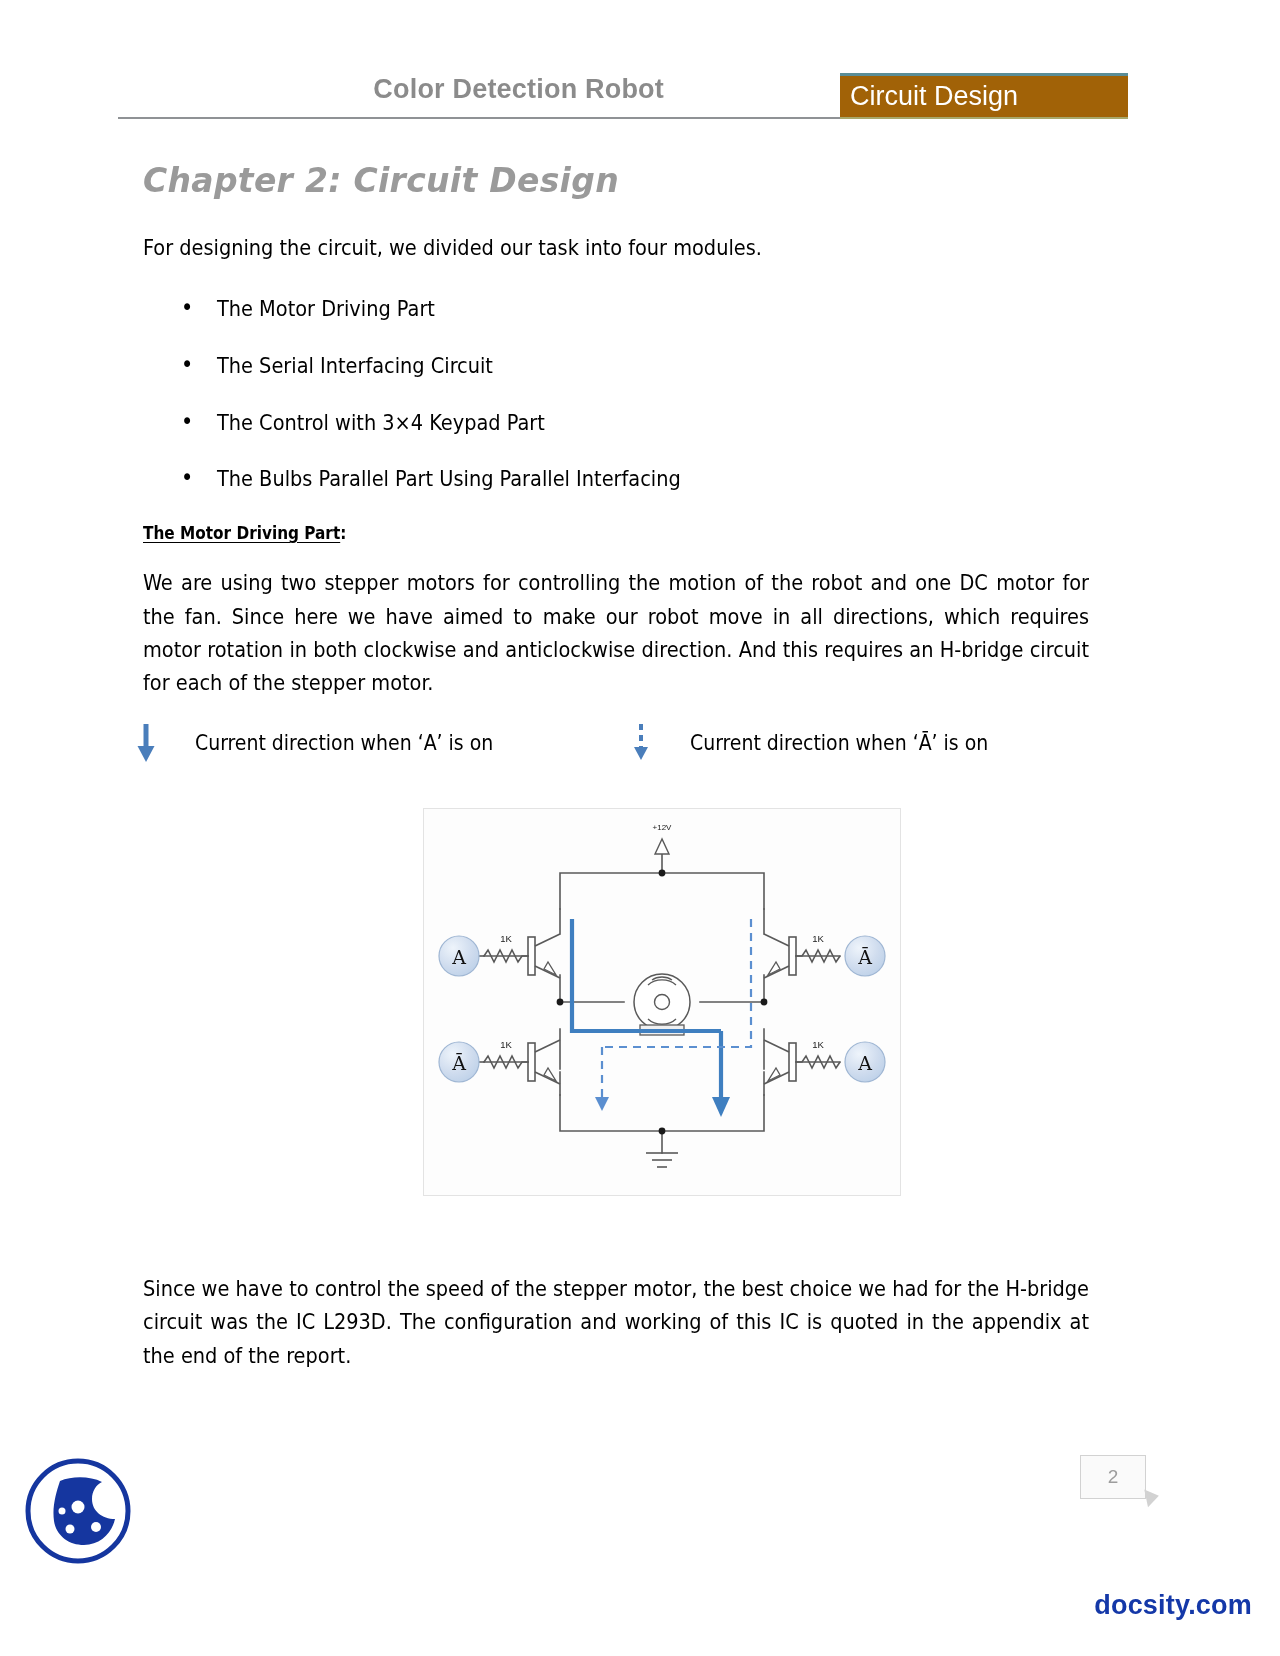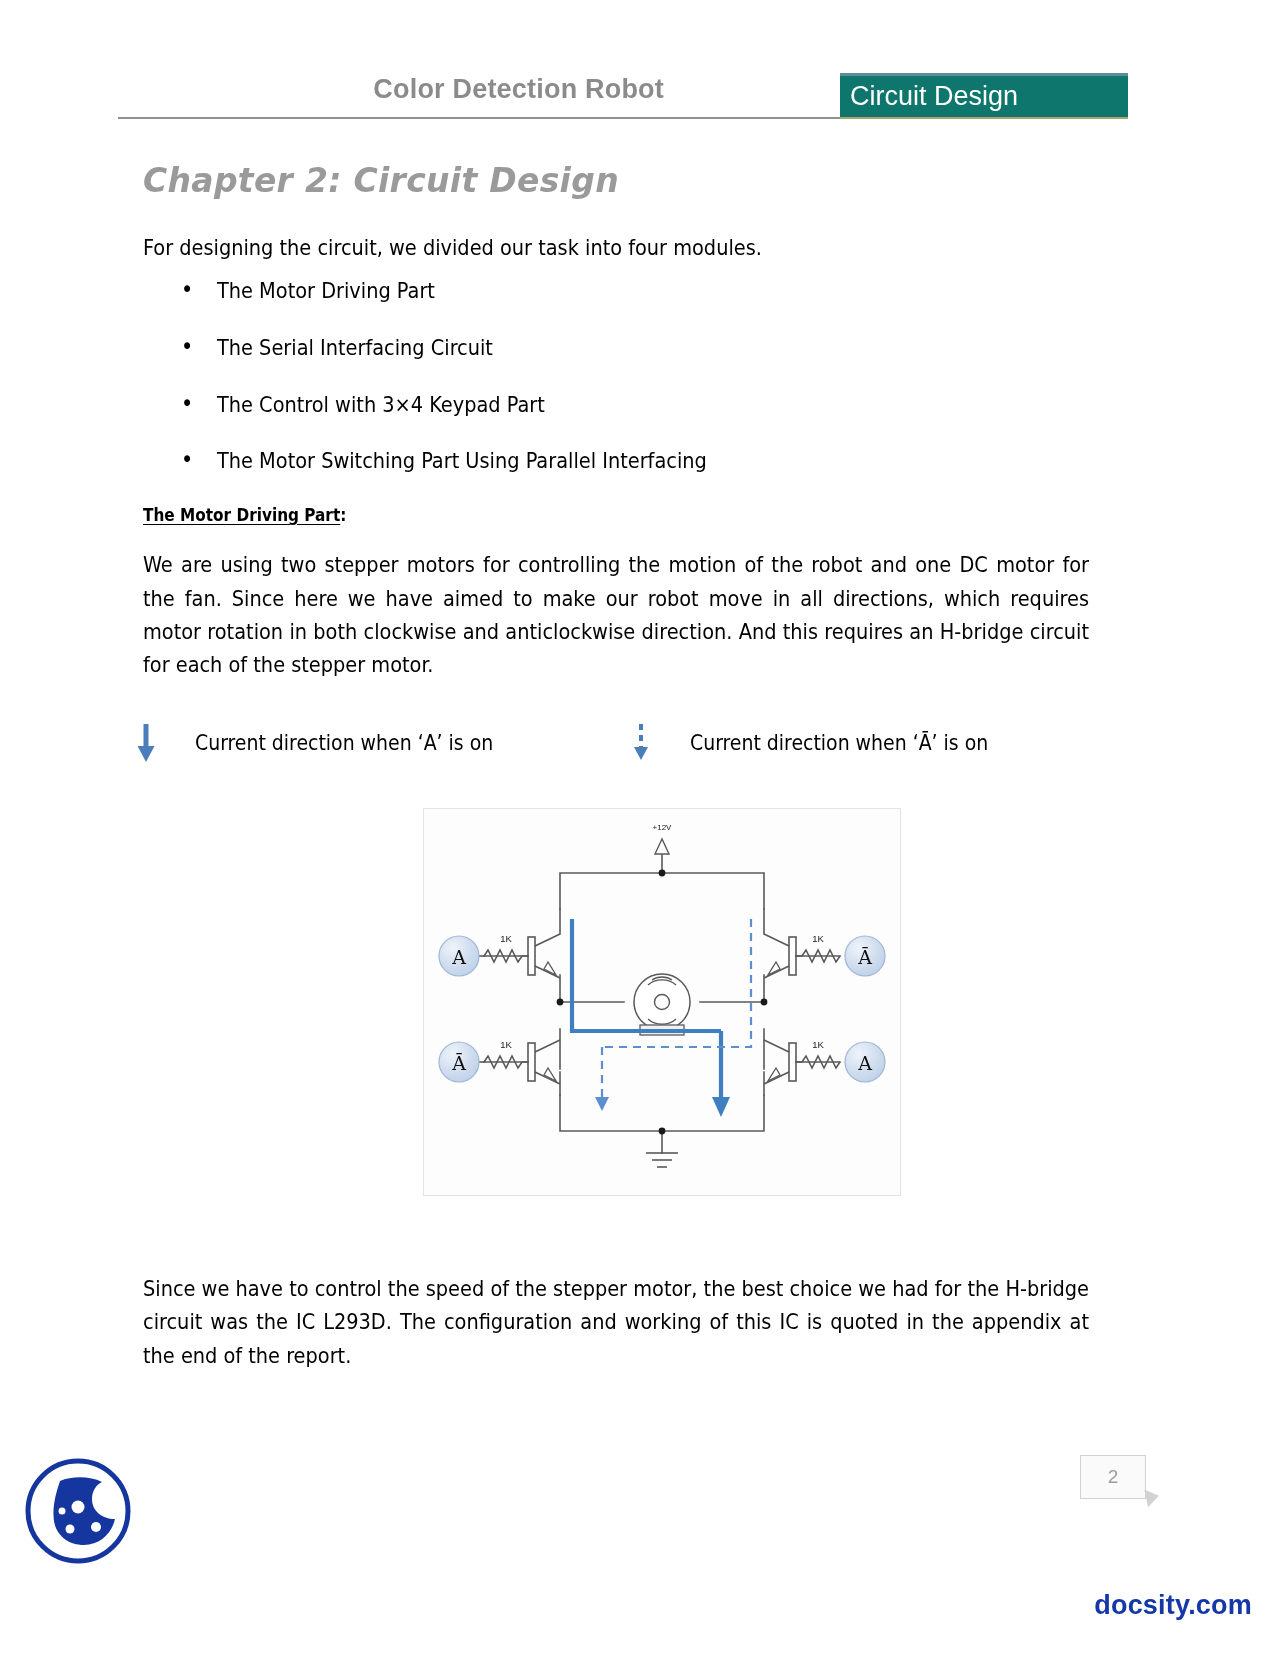--- a/index.html
+++ b/index.html
@@ -40,21 +40,21 @@
     color: #8b8b8b;
     letter-spacing: 0.2px;
     white-space: nowrap;
   }
   .header-chapter-box {
     position: absolute;
     left: 840px;
     top: 73px;
     width: 288px;
     height: 46px;
-    background: #0f766e;
+    background: #a16207;
     border-top: 3px solid #5a8d97;
     box-sizing: border-box;
   }
   .header-chapter-label {
     position: absolute;
     left: 10px;
     top: 5px;
     font-family: "Liberation Sans", sans-serif;
     font-size: 27px;
     color: #ffffff;
@@ -88,21 +88,21 @@
   }
   .body-text {
     font-family: "DejaVu Sans Condensed", "DejaVu Sans", sans-serif;
     font-size: 21.5px;
     color: #000000;
     line-height: 1.55;
     margin: 0;
     font-stretch: condensed;
   }
   .intro-line {
-    margin-bottom: 14px;
+    margin-bottom: 32px;
   }
   ul.module-list {
     list-style: none;
     margin: 0 0 6px 0;
     padding: 0;
   }
   ul.module-list li {
     position: relative;
     padding-left: 74px;
     font-family: "DejaVu Sans Condensed", "DejaVu Sans", sans-serif;
@@ -256,21 +256,21 @@
 <div class="content">
 
   <h1 class="chapter-title">Chapter 2: Circuit Design</h1>
 
   <p class="body-text intro-line">For designing the circuit, we divided our task into four modules.</p>
 
   <ul class="module-list">
     <li>The Motor Driving Part</li>
     <li>The Serial Interfacing Circuit</li>
     <li>The Control with 3×4 Keypad Part</li>
-    <li>The Motor Switching Part Using Parallel Interfacing</li>
+    <li>The Bulbs Parallel Part Using Parallel Interfacing</li>
   </ul>
 
   <div class="sub-heading"><span class="u">The Motor Driving Part</span><span>:</span></div>
 
   <p class="body-text para-justified">We are using two stepper motors for controlling the motion of the robot and one DC motor for the fan. Since here we have aimed to make our robot move in all directions, which requires motor rotation in both clockwise and anticlockwise direction. And this requires an H-bridge circuit for each of the stepper motor.</p>
 </div>
 
 <div class="legend-row">
 
   <div class="legend-item first">

